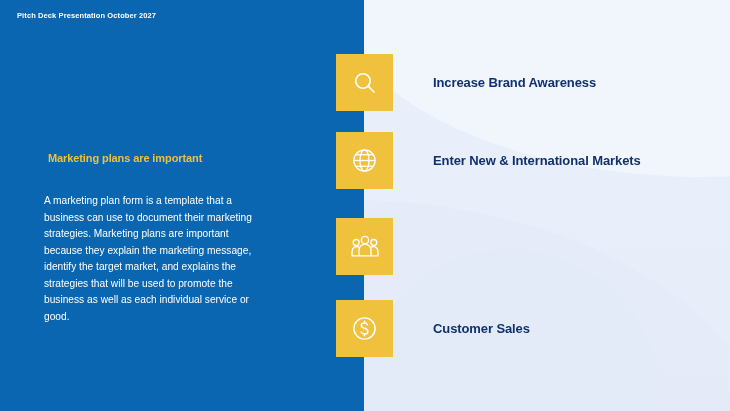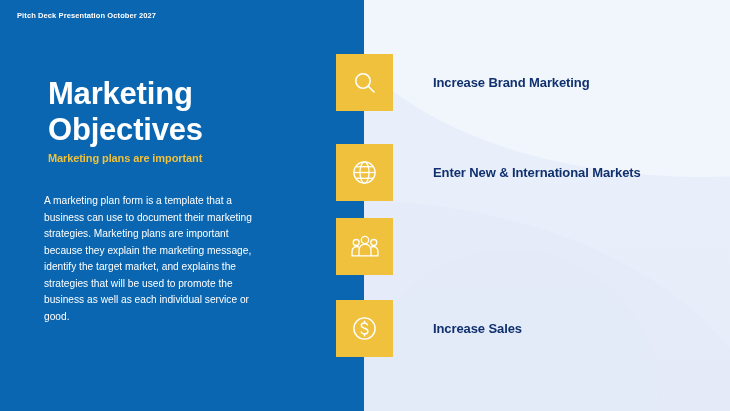--- a/index.html
+++ b/index.html
@@ -153,42 +153,38 @@
   <div class="light-bg">
     <div class="swoosh swoosh-a"></div>
     <div class="swoosh swoosh-b"></div>
     <div class="swoosh swoosh-c"></div>
   </div>
 
   <div class="blue-panel"></div>
 
   <div class="kicker">Pitch Deck Presentation October 2027</div>
 
-  <div class="title">
-    <div>Marketing</div>
-    <div>Objectives</div>
-  </div>
 
   <div class="subtitle">Marketing plans are important</div>
 
   <div class="body-copy">A marketing plan form is a template that a business can use to document their marketing strategies. Marketing plans are important because they explain the marketing message, identify the target market, and explains the strategies that will be used to promote the business as well as each individual service or good.</div>
 
   <div class="objective-row" style="top:54px">
     <div class="icon-tile">
       <span>
         <svg width="26" height="26" viewBox="0 0 26 26" fill="none" stroke="#ffffff" stroke-width="1.6">
           <circle cx="11" cy="11" r="7.2"></circle>
           <line x1="16.3" y1="16.3" x2="22" y2="22" stroke-linecap="round"></line>
         </svg>
       </span>
     </div>
-    <div class="objective-label">Increase Brand Marketing</div>
-  </div>
-
-  <div class="objective-row" style="top:144px">
+    <div class="objective-label">Increase Brand Awareness</div>
+  </div>
+
+  <div class="objective-row" style="top:132px">
     <div class="icon-tile">
       <span>
         <svg width="27" height="27" viewBox="0 0 28 28" fill="none" stroke="#ffffff" stroke-width="1.35">
           <circle cx="14" cy="14" r="11"></circle>
           <ellipse cx="14" cy="14" rx="4.7" ry="11"></ellipse>
           <line x1="3" y1="14" x2="25" y2="14"></line>
           <line x1="5.2" y1="8" x2="22.8" y2="8"></line>
           <line x1="5.2" y1="20" x2="22.8" y2="20"></line>
         </svg>
       </span>
@@ -215,16 +211,16 @@
     <div class="icon-tile">
       <span>
         <svg width="27" height="27" viewBox="0 0 28 28" fill="none" stroke="#ffffff" stroke-width="1.5">
           <circle cx="14" cy="14" r="11"></circle>
           <path d="M17.1 10.2 a3.3 3.3 0 0 0 -3.1 -1.9 c-2 0 -3.3 1.1 -3.3 2.7 c0 1.6 1.3 2.3 3.3 2.8 c2.2 .55 3.5 1.3 3.5 3 c0 1.7 -1.4 2.9 -3.5 2.9 a3.6 3.6 0 0 1 -3.4 -2.1" stroke-linecap="round" stroke-linejoin="round"></path>
           <line x1="14" y1="6.4" x2="14" y2="8.5" stroke-linecap="round"></line>
           <line x1="14" y1="19.5" x2="14" y2="21.6" stroke-linecap="round"></line>
         </svg>
       </span>
     </div>
-    <div class="objective-label">Increase Sales</div>
+    <div class="objective-label">Customer Sales</div>
   </div>
 
 </div>
 
 </body></html>

